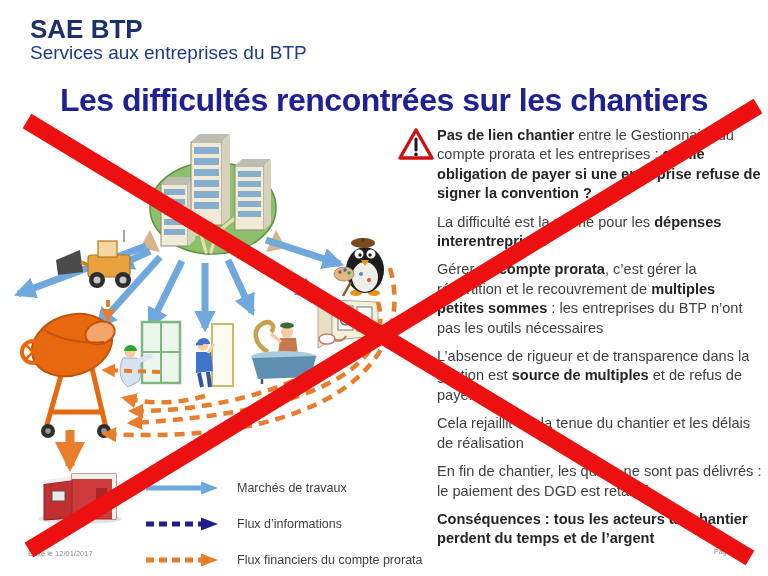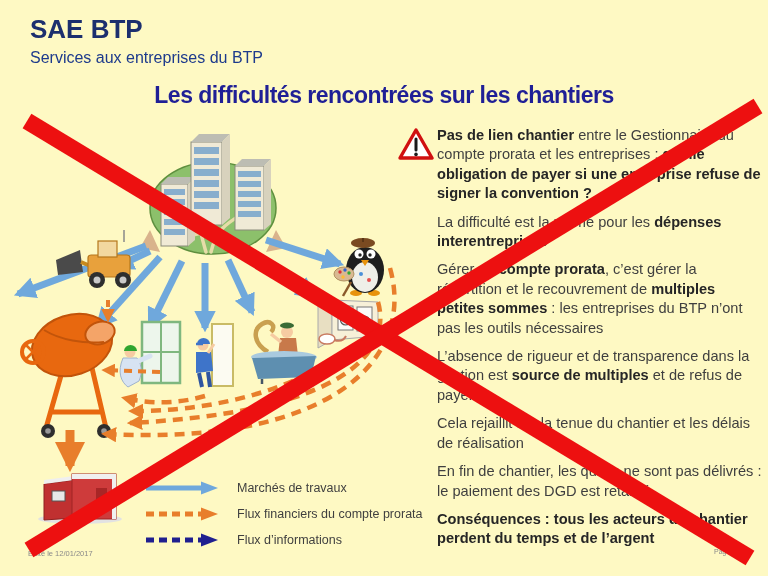--- a/index.html
+++ b/index.html
@@ -1,35 +1,35 @@
 <!DOCTYPE html>
 <html><head>
 <meta charset="utf-8">
 <style>
   html,body{margin:0;padding:0;background:#888;}
   .slide{
-    position:relative;width:768px;height:576px;background:#fef9c3;
+    position:relative;width:768px;height:576px;background:#ffffff;
     font-family:"Liberation Sans", sans-serif;overflow:hidden;margin:0 auto;
   }
   
   .logo{position:absolute;left:30px;top:16px;}
   .logo-title{font-size:26px;font-weight:800;letter-spacing:0px;color:#1c2f6e;line-height:1;}
-  .logo-sub{font-size:16px;color:#1d3a8c;margin-top:7px;}
+  .logo-sub{font-size:19px;color:#1d3a8c;}
   
   .title{
     position:absolute;left:24px;top:82px;width:720px;text-align:center;
-    font-size:23px;font-weight:bold;color:#1f1f96;letter-spacing:-0.5px;
+    font-size:32px;font-weight:bold;color:#1f1f96;letter-spacing:-0.5px;
   }
   
   .col{position:absolute;left:437px;top:126px;width:327px;}
   .bullet{margin:0 0 9px 0;font-size:14.6px;line-height:1.33;color:#3f3f3f;}
   .bullet .b{font-weight:bold;color:#262626;}
   .warning{position:absolute;left:398px;top:127px;width:36px;height:34px;}
   
-  .legend{position:absolute;left:141px;top:477px;display:flex;flex-direction:column;gap:5px;}
+  .legend{position:absolute;left:141px;top:477px;display:flex;flex-direction:column;gap:15px;}
   .lg-row{display:flex;align-items:center;height:21px;}
   .lg-arrow{width:82px;height:16px;flex:0 0 82px;}
   .lg-label{margin-left:14px;font-size:12.5px;color:#3f3f3f;white-space:nowrap;}
   
   .edited{position:absolute;left:28px;top:549px;font-size:7.5px;color:#8a8a8a;}
   .pagenum{position:absolute;left:714px;top:548px;font-size:7px;color:#8a8a8a;}
   
   .illu{position:absolute;left:0;top:110px;width:410px;height:466px;}
   .xover{position:absolute;left:0;top:0;width:768px;height:576px;pointer-events:none;z-index:10;}
 </style>
@@ -242,32 +242,32 @@
   <div class="legend">
       <div class="lg-row">
         <svg viewBox="0 0 76 16" class="lg-arrow">
           <line x1="2" y1="8" x2="57" y2="8" stroke="#6fa8dc" stroke-width="5"></line>
           <polygon points="57,1.5 74,8 57,14.5" fill="#6fa8dc"></polygon>
         </svg>
         <span class="lg-label">Marchés de travaux</span>
       </div>
       <div class="lg-row">
         <svg viewBox="0 0 76 16" class="lg-arrow">
+          <line x1="2" y1="8" x2="57" y2="8" stroke="#1f1f8f" stroke-width="5" stroke-dasharray="8 5"></line>
+          <polygon points="57,1.5 74,8 57,14.5" fill="#1f1f8f"></polygon>
+        </svg>
+        <span class="lg-label">Flux d’informations</span>
+      </div>
+      <div class="lg-row">
+        <svg viewBox="0 0 76 16" class="lg-arrow">
           <line x1="2" y1="8" x2="57" y2="8" stroke="#e87e2b" stroke-width="5" stroke-dasharray="8 5"></line>
           <polygon points="57,1.5 74,8 57,14.5" fill="#e87e2b"></polygon>
         </svg>
         <span class="lg-label">Flux financiers du compte prorata</span>
       </div>
-      <div class="lg-row">
-        <svg viewBox="0 0 76 16" class="lg-arrow">
-          <line x1="2" y1="8" x2="57" y2="8" stroke="#1f1f8f" stroke-width="5" stroke-dasharray="8 5"></line>
-          <polygon points="57,1.5 74,8 57,14.5" fill="#1f1f8f"></polygon>
-        </svg>
-        <span class="lg-label">Flux d’informations</span>
-      </div>
     </div>
 
   <div class="edited">Edité le 12/01/2017</div>
   <div class="pagenum">Page 2</div>
 
   <svg class="xover" viewBox="0 0 768 576">
     <line x1="27" y1="121" x2="750" y2="558" stroke="#ed1010" stroke-width="17"></line>
     <line x1="29" y1="550" x2="758" y2="106" stroke="#ed1010" stroke-width="17"></line>
   </svg>
 

